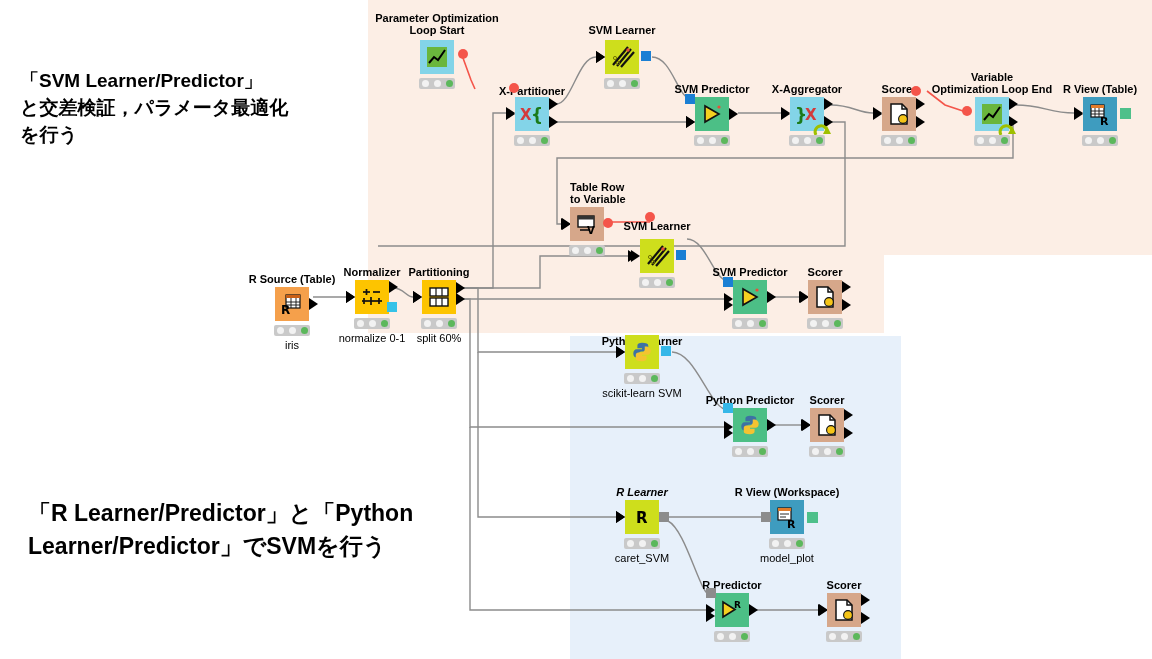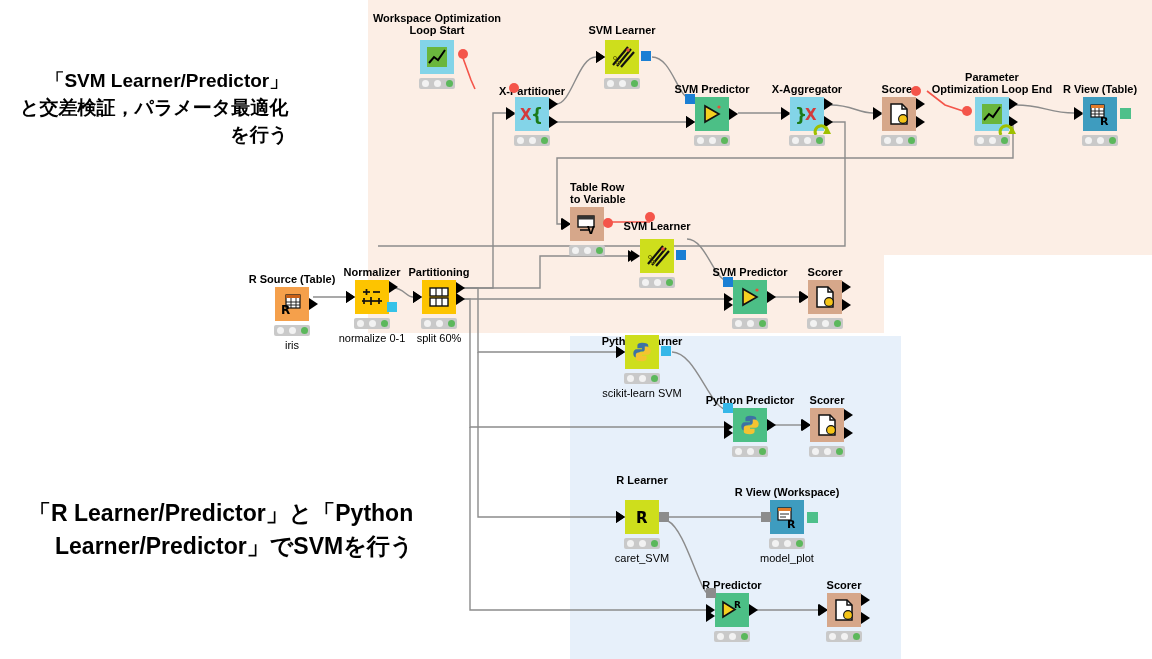--- a/index.html
+++ b/index.html
@@ -81,21 +81,21 @@
   .c-brown{background:#d6a78a;}
   .c-teal{background:#3e9cbf;}
 
   
   .loopbadge{
     position:absolute;right:-8px;bottom:-9px;
     width:20px;height:20px;
   }
 
   
-  .anno{position:absolute;font-weight:bold;color:#000;line-height:1.42;white-space:pre;text-align:right;}
+  .anno{position:absolute;font-weight:bold;color:#000;line-height:1.42;white-space:pre;}
 
   
   .ic{display:block;}
 </style>
 </head>
 <body>
 
 <div id="canvas">
 
   <div class="panel panel-peach" style="left:368px;top:0;width:784px;height:255px;"></div>
@@ -181,21 +181,21 @@
       <polygon points="616,346 625,352 616,358"></polygon>
       <polygon points="724,421 733,427 724,433"></polygon>
       <polygon points="802,419 811,425 802,431"></polygon>
       <polygon points="616,511 625,517 616,523"></polygon>
       <polygon points="706,604 715,610 706,616"></polygon>
       <polygon points="819,604 828,610 819,616"></polygon>
     </g>
   </svg>
 
   <div class="node" style="left:420px;top:40px;">
-    <div class="title">Workspace Optimization
+    <div class="title">Parameter Optimization
 Loop Start</div>
     <div class="box c-lightblue">
       <svg width="22" height="22" viewBox="0 0 22 22" class="ic">
         <rect x="1" y="1" width="20" height="20" fill="#f08a3c"></rect>
         <rect x="1" y="1" width="20" height="20" fill="#3ec43e" opacity="0.75"></rect>
         <polyline points="3,17 8,11 12,14 19,4" stroke="#000" stroke-width="2" fill="none"></polyline>
       </svg>
     </div>
     <div class="port dot-red" style="right:-14px;top:9px;"></div>
     <div class="status">
@@ -301,21 +301,21 @@
     <div class="port tri-out" style="top:19px;"></div>
     <div class="port dot-red" style="right:-5px;top:-11px;"></div>
     <div class="status">
         <i></i>
         <i></i>
         <i class="on"></i>
       </div>
   </div>
 
   <div class="node" style="left:975px;top:97px;">
-    <div class="title" style="bottom:36px;">Parameter
+    <div class="title" style="bottom:36px;">Variable
 Optimization Loop End</div>
     <div class="box c-lightblue">
       <svg width="22" height="22" viewBox="0 0 22 22" class="ic">
         <rect x="1" y="1" width="20" height="20" fill="#f08a3c"></rect>
         <rect x="1" y="1" width="20" height="20" fill="#3ec43e" opacity="0.75"></rect>
         <polyline points="3,17 8,11 12,14 19,4" stroke="#000" stroke-width="2" fill="none"></polyline>
       </svg>
     </div>
     <div class="port dot-red" style="left:-13px;top:9px;"></div>
     <div class="port tri-out" style="top:1px;"></div>
@@ -560,21 +560,21 @@
     <div class="port tri-out" style="top:1px;"></div>
     <div class="port tri-out" style="top:19px;"></div>
     <div class="status">
         <i></i>
         <i></i>
         <i class="on"></i>
       </div>
   </div>
 
   <div class="node" style="left:625px;top:500px;">
-    <div class="title" style="bottom:48px;">R Learner</div>
+    <div class="title" style="bottom:36px;font-style:italic;">R Learner</div>
     <div class="box c-lime">
       <svg width="20" height="22" viewBox="0 0 20 22" class="ic">
         <text x="4" y="17" font-family="DejaVu Sans, sans-serif" font-size="15" font-weight="bold" fill="#000">R</text>
       </svg>
     </div>
     <div class="port tri-in" style="top:11px;"></div>
     <div class="port sq-grey" style="right:-10px;top:12px;"></div>
     <div class="status">
         <i></i>
         <i></i>

